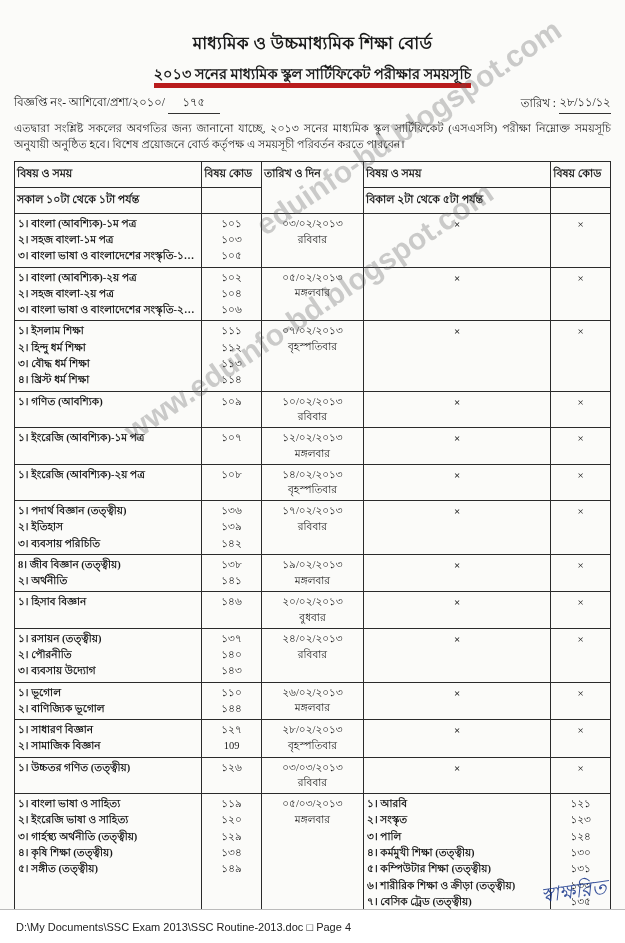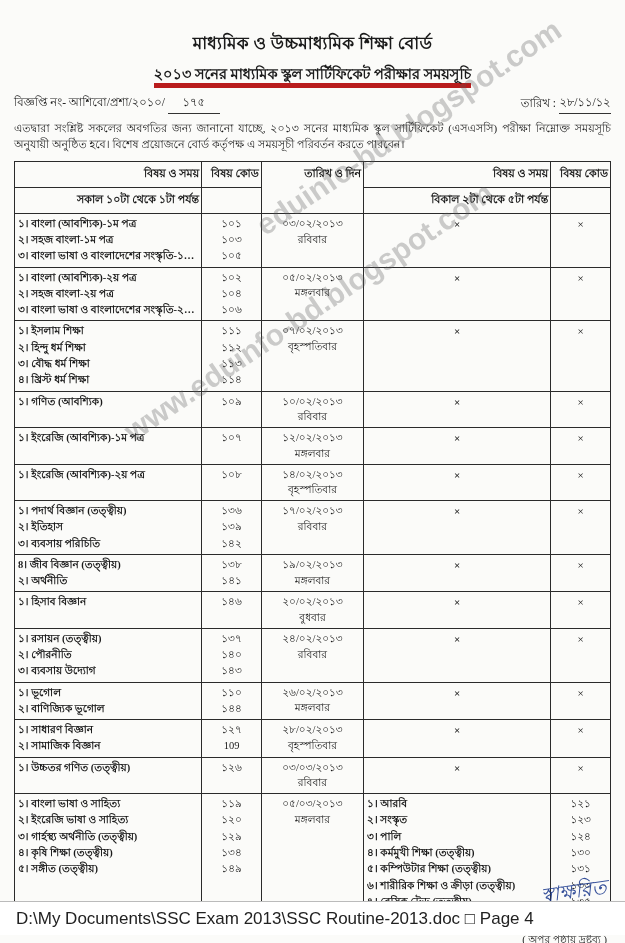--- a/index.html
+++ b/index.html
@@ -33,39 +33,39 @@
     margin-top:7px;font-size:11px;line-height:1.45;text-align:justify;
   }
   
   table.rt{
     width:100%;border-collapse:collapse;margin-top:8px;
     font-size:10.5px;table-layout:fixed;
   }
   table.rt td,table.rt th{
     border:1px solid #2b2b2b;padding:2px 3px;vertical-align:top;
   }
-  table.rt th{font-weight:bold;text-align:right;font-size:11px;padding:3px 2px;}
+  table.rt th{font-weight:bold;text-align:left;font-size:11px;padding:3px 2px;}
   .c-subj{width:30%;}
   .c-code{width:9%;text-align:center;}
   .c-date{width:16%;text-align:center;}
   .c-subj2{width:30%;}
   .c-code2{width:9%;text-align:center;}
   .th2{font-size:10.5px;font-weight:bold;}
   .cell-list{line-height:1.55;}
   .cell-list div{white-space:nowrap;overflow:hidden;text-overflow:ellipsis;font-weight:bold;}
   .codes div{line-height:1.55;text-align:center;}
   .datecell{text-align:center;line-height:1.5;padding-top:8px;}
   .xcell{text-align:center;vertical-align:middle;font-size:11px;}
   .footnote{text-align:right;font-size:10.5px;margin-top:3px;padding-right:4px;}
   
   .footer{
-    position:absolute;left:0;right:0;bottom:8px;height:34px;
+    position:absolute;left:0;right:0;bottom:0;height:34px;
     border-top:1px solid #bbb;background:#fff;
     display:flex;align-items:center;justify-content:space-between;
-    padding:0 16px;box-sizing:border-box;font-size:17px;
+    padding:0 16px;box-sizing:border-box;font-size:11px;
     font-family:"Liberation Sans", sans-serif;color:#222;
   }
   .sig{
     position:absolute;right:18px;bottom:34px;
     font-family:"Liberation Serif", serif;font-size:20px;
     color:#15348a;transform:rotate(-8deg);opacity:.85;
     font-style:italic;
   }
   
   .wm{

